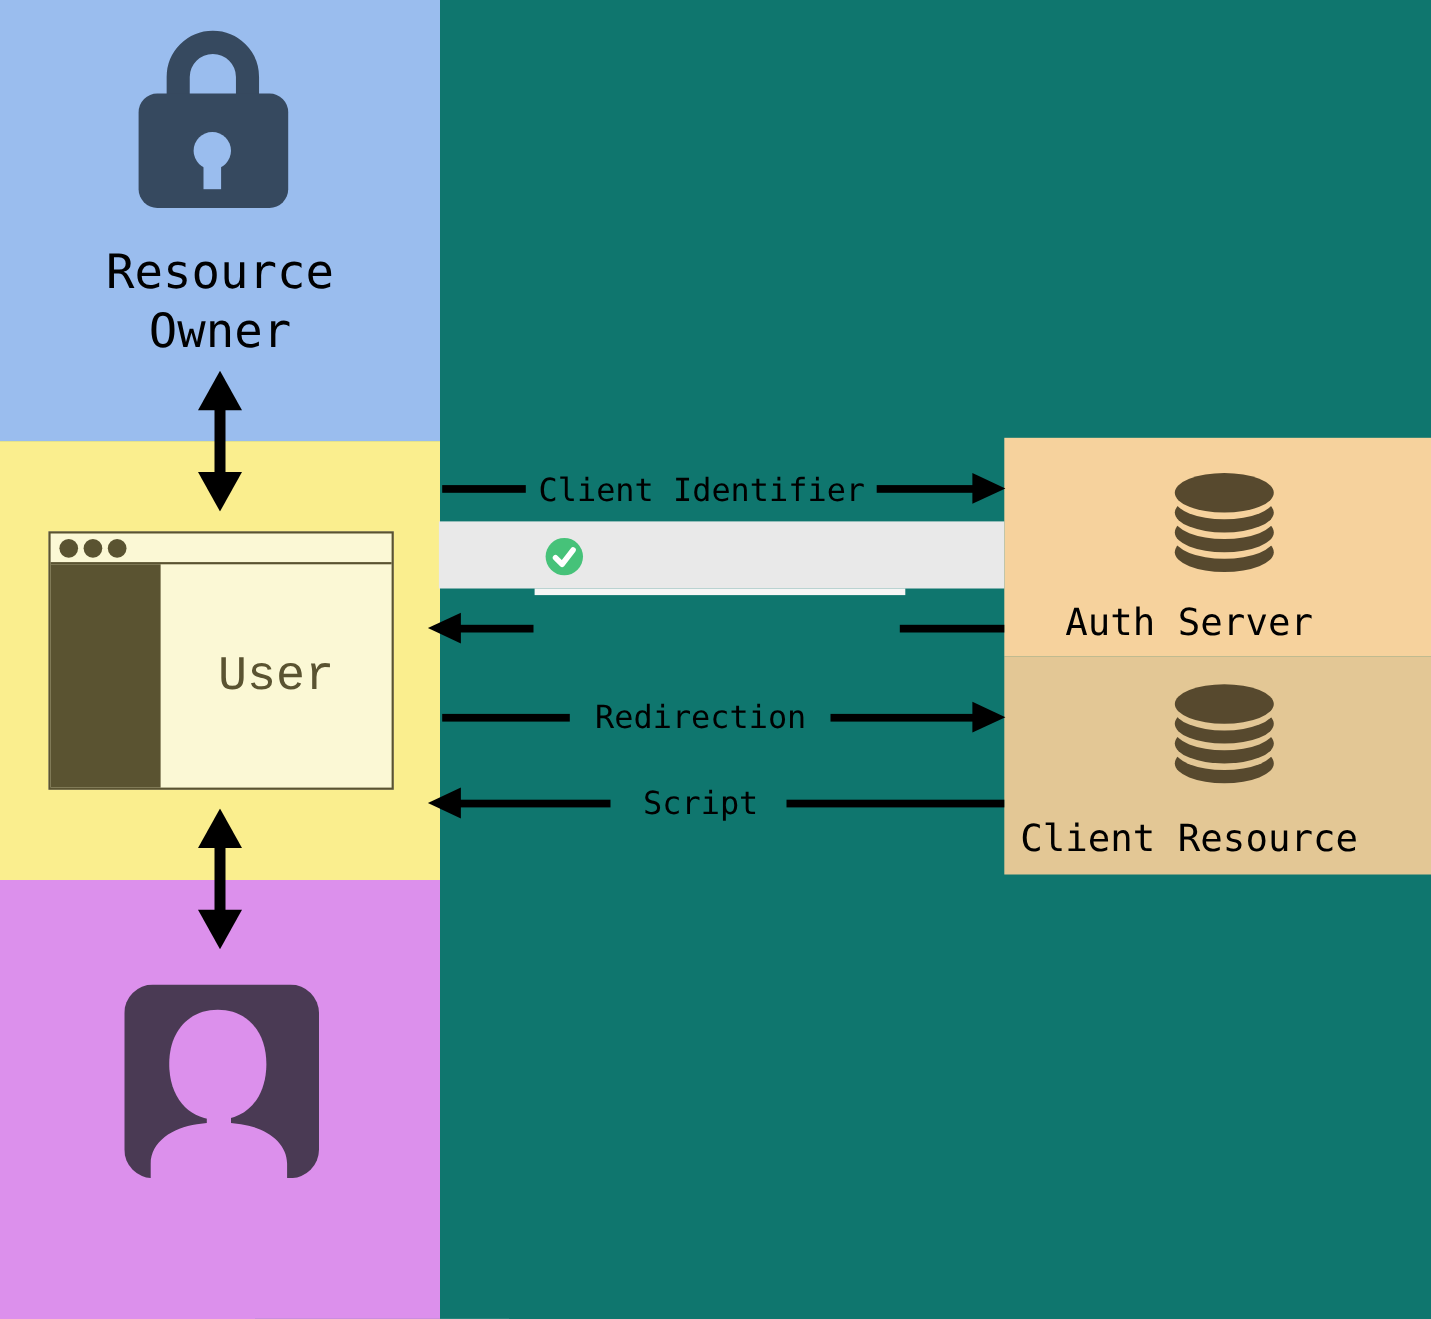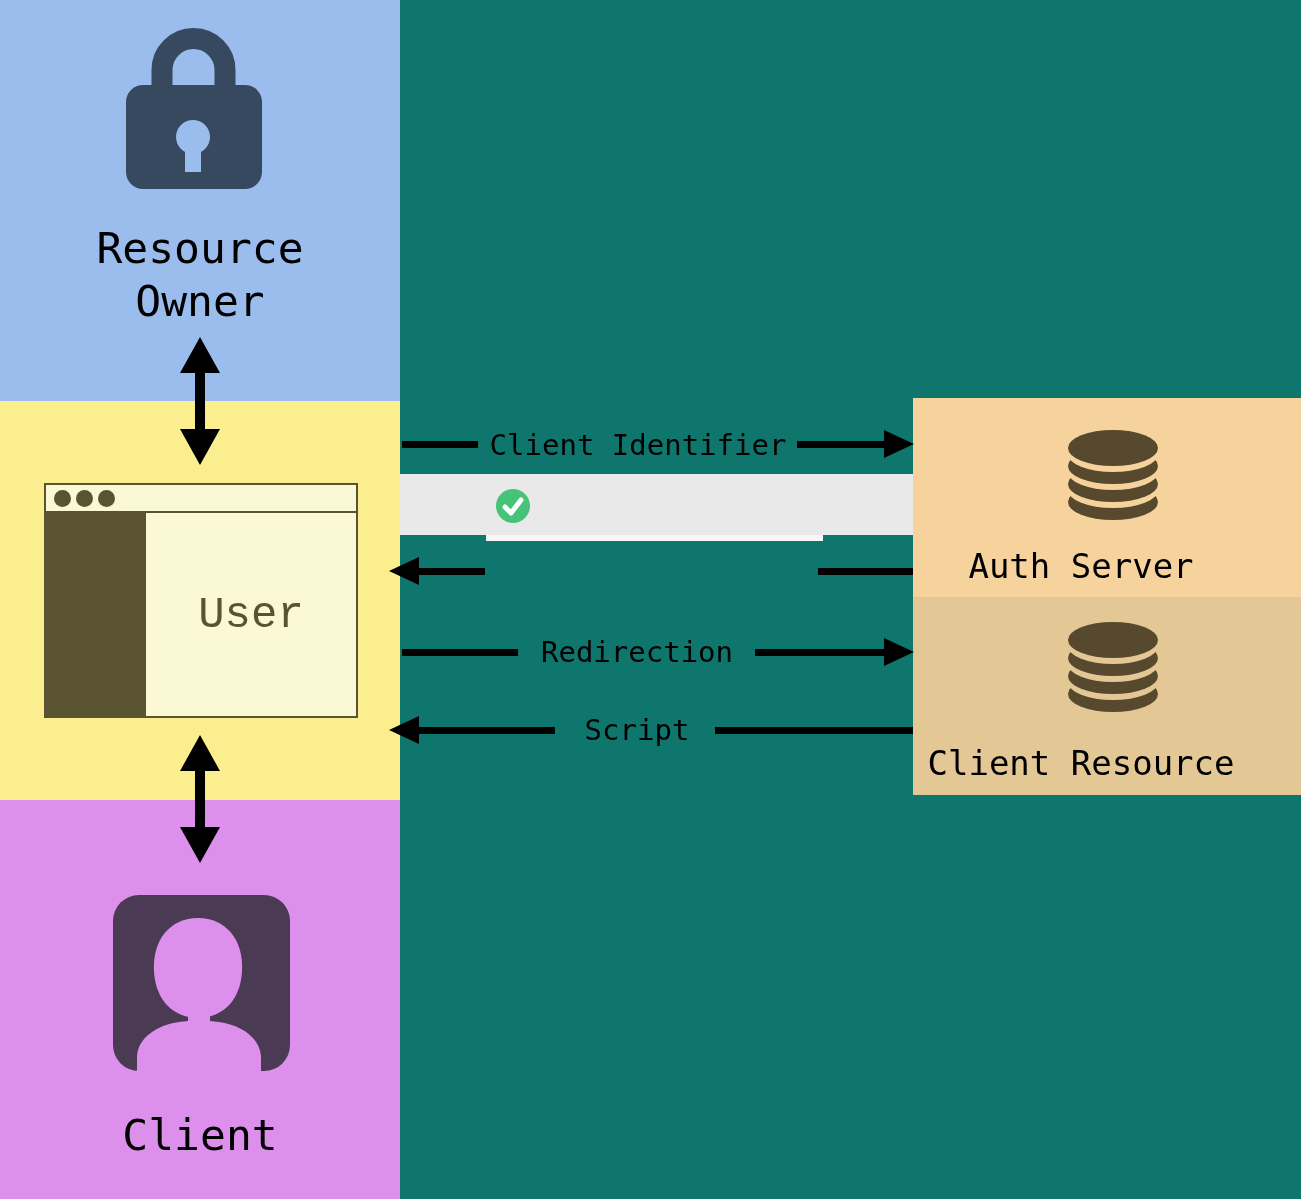--- a/index.html
+++ b/index.html
@@ -108,21 +108,20 @@
     <rect x="17" y="32" width="10" height="64" fill="#000"></rect>
     <polygon points="2,92 42,92 22,128" fill="#000"></polygon>
   </svg>
 
   <svg class="abs" style="left:113px;top:895px;" width="177" height="176" viewBox="0 0 177 176">
     <rect x="0" y="0" width="177" height="176" rx="26" style="fill:var(--darkpurple);"></rect>
     <path d="M 85 23 C 113 23 131 45 129 77 C 127 107 108 123 85 123 C 62 123 43 107 41 77 C 39 45 57 23 85 23 Z" style="fill:var(--purple);"></path>
     <path d="M 24 176 L 24 163 C 24 143 44 130 66 127 L 75 126 L 75 110 L 97 110 L 97 126 L 106 127 C 128 130 148 143 148 163 L 148 176 Z" style="fill:var(--purple);"></path>
   </svg>
 
-  <div class="abs lane-title" style="top:1108px;line-height:54px;">Client</div>
 
   <svg class="abs" style="left:1066px;top:428px;" width="94" height="94" viewBox="0 0 94 94">
     <ellipse cx="47" cy="74" rx="45" ry="18" style="fill:var(--brown);"></ellipse>
     <ellipse cx="47" cy="62" rx="45" ry="18" style="fill:var(--orange);"></ellipse>
     <ellipse cx="47" cy="56" rx="45" ry="18" style="fill:var(--brown);"></ellipse>
     <ellipse cx="47" cy="44" rx="45" ry="18" style="fill:var(--orange);"></ellipse>
     <ellipse cx="47" cy="38" rx="45" ry="18" style="fill:var(--brown);"></ellipse>
     <ellipse cx="47" cy="26" rx="45" ry="18" style="fill:var(--orange);"></ellipse>
     <ellipse cx="47" cy="20" rx="45" ry="18" style="fill:var(--brown);"></ellipse>
   </svg>

